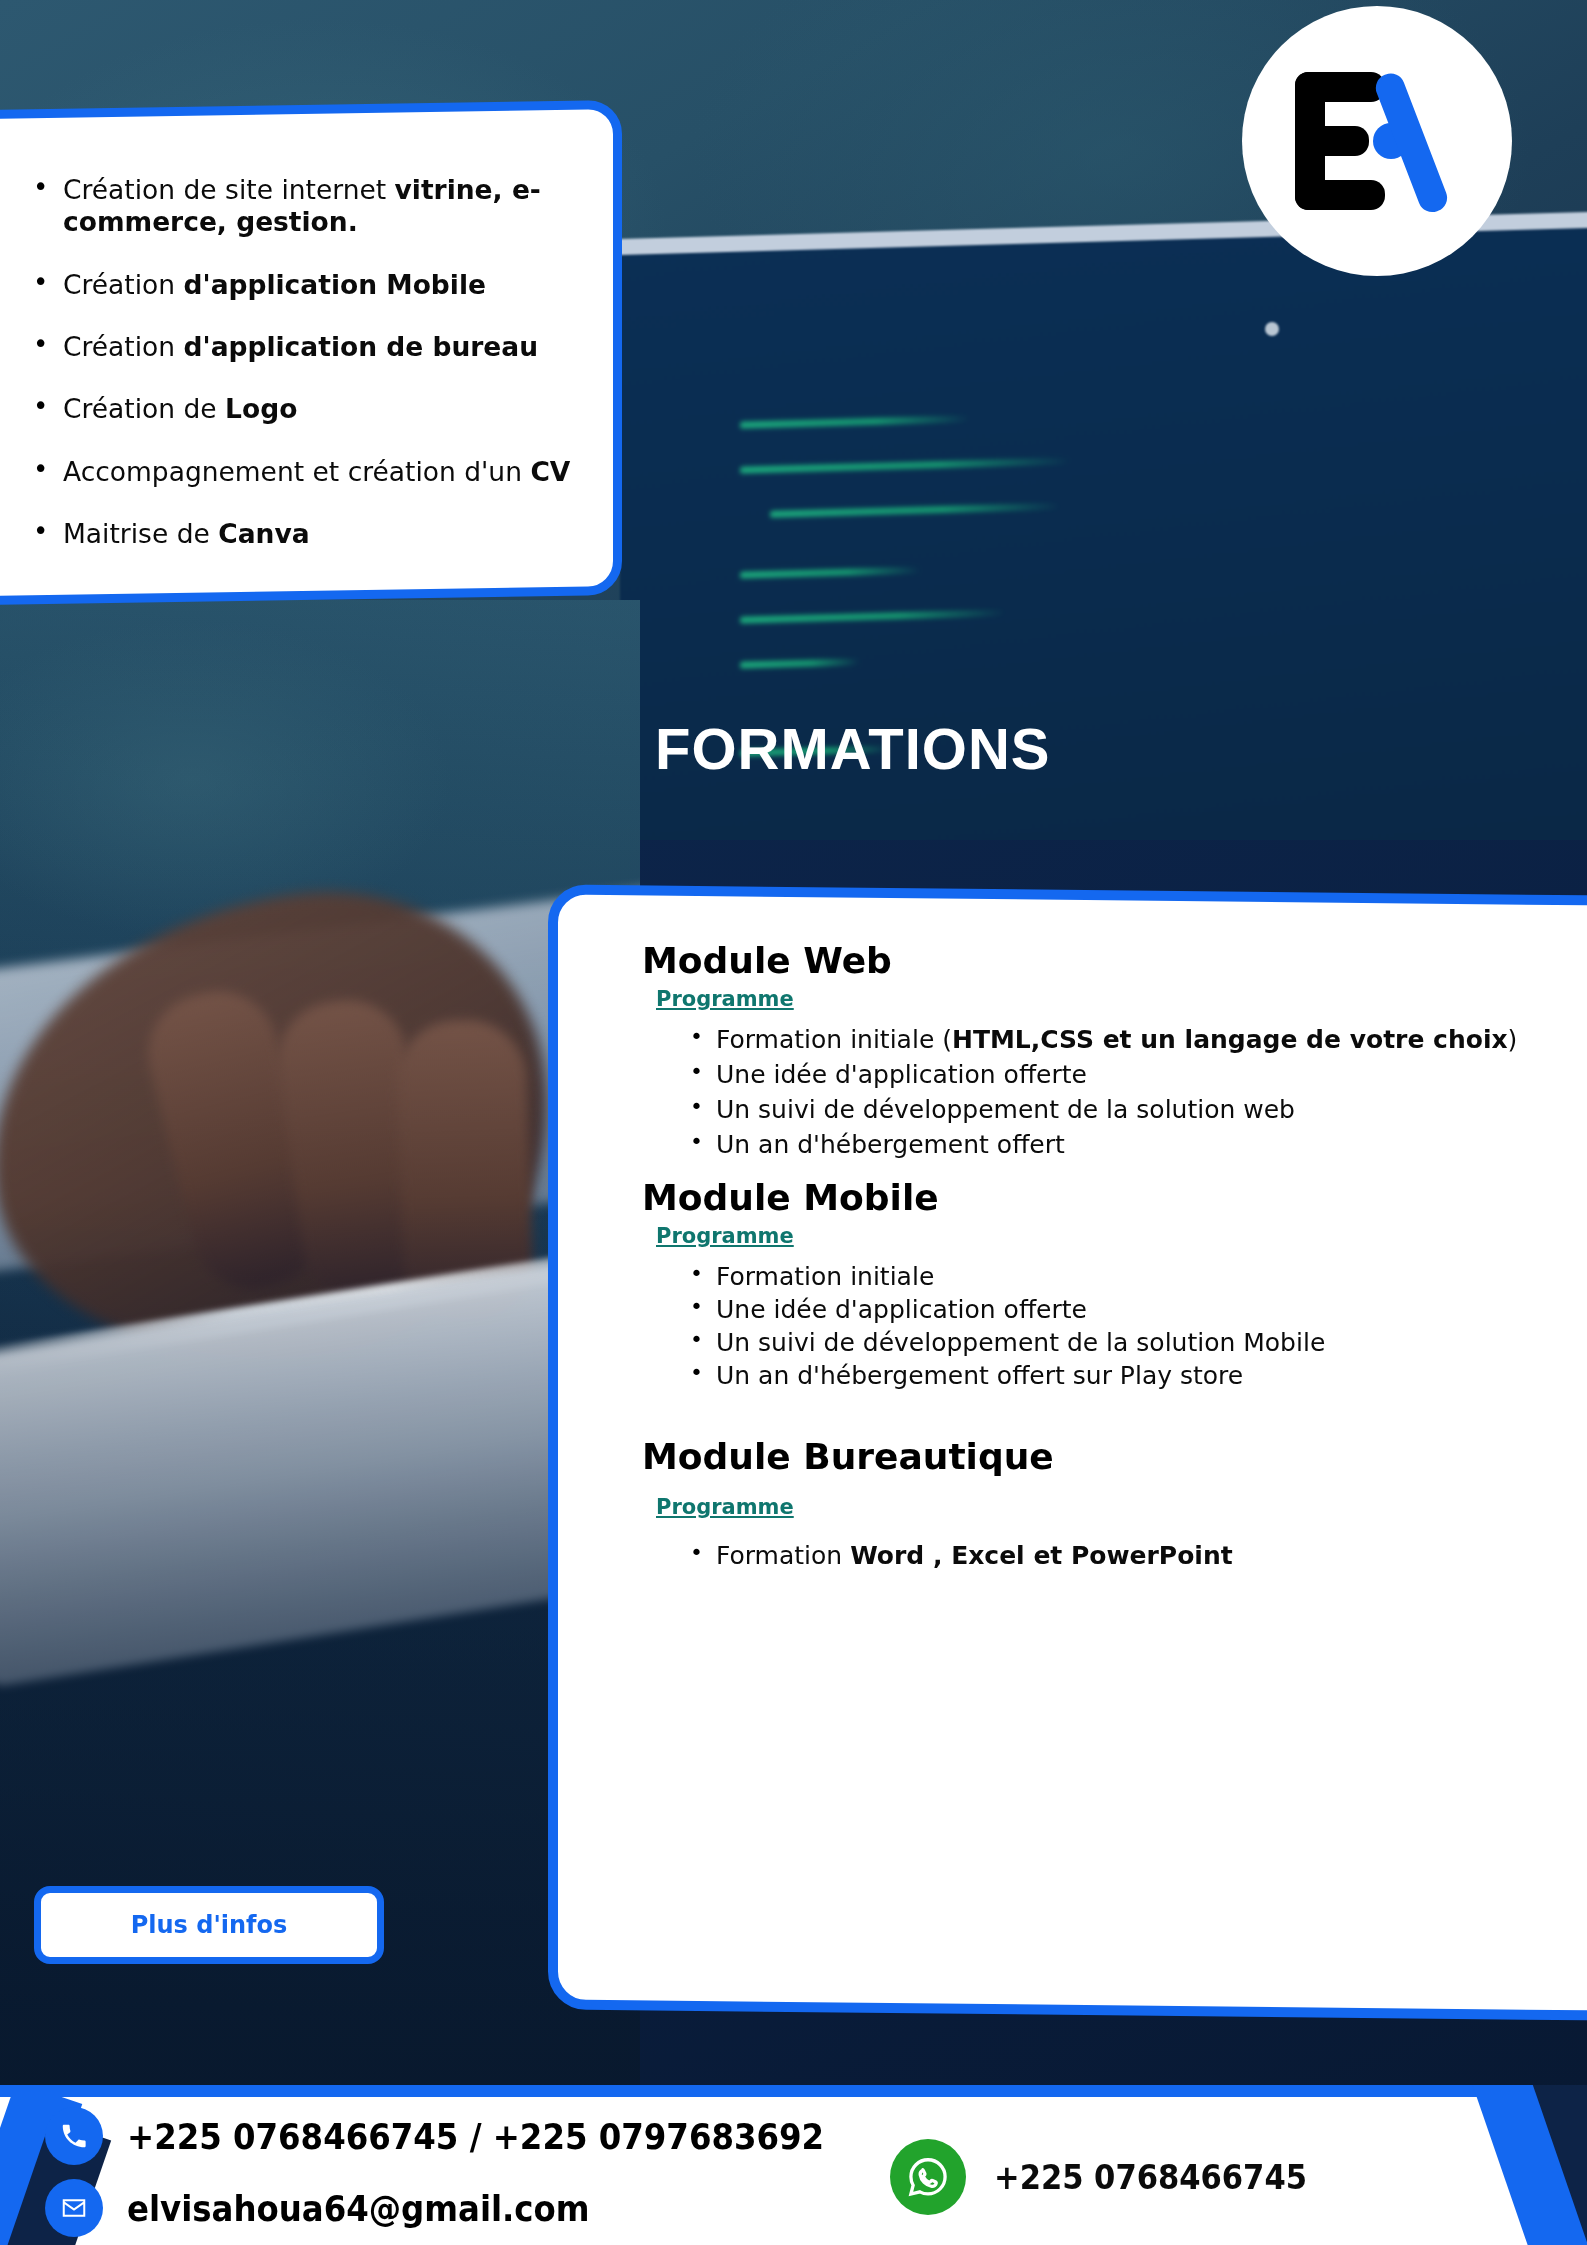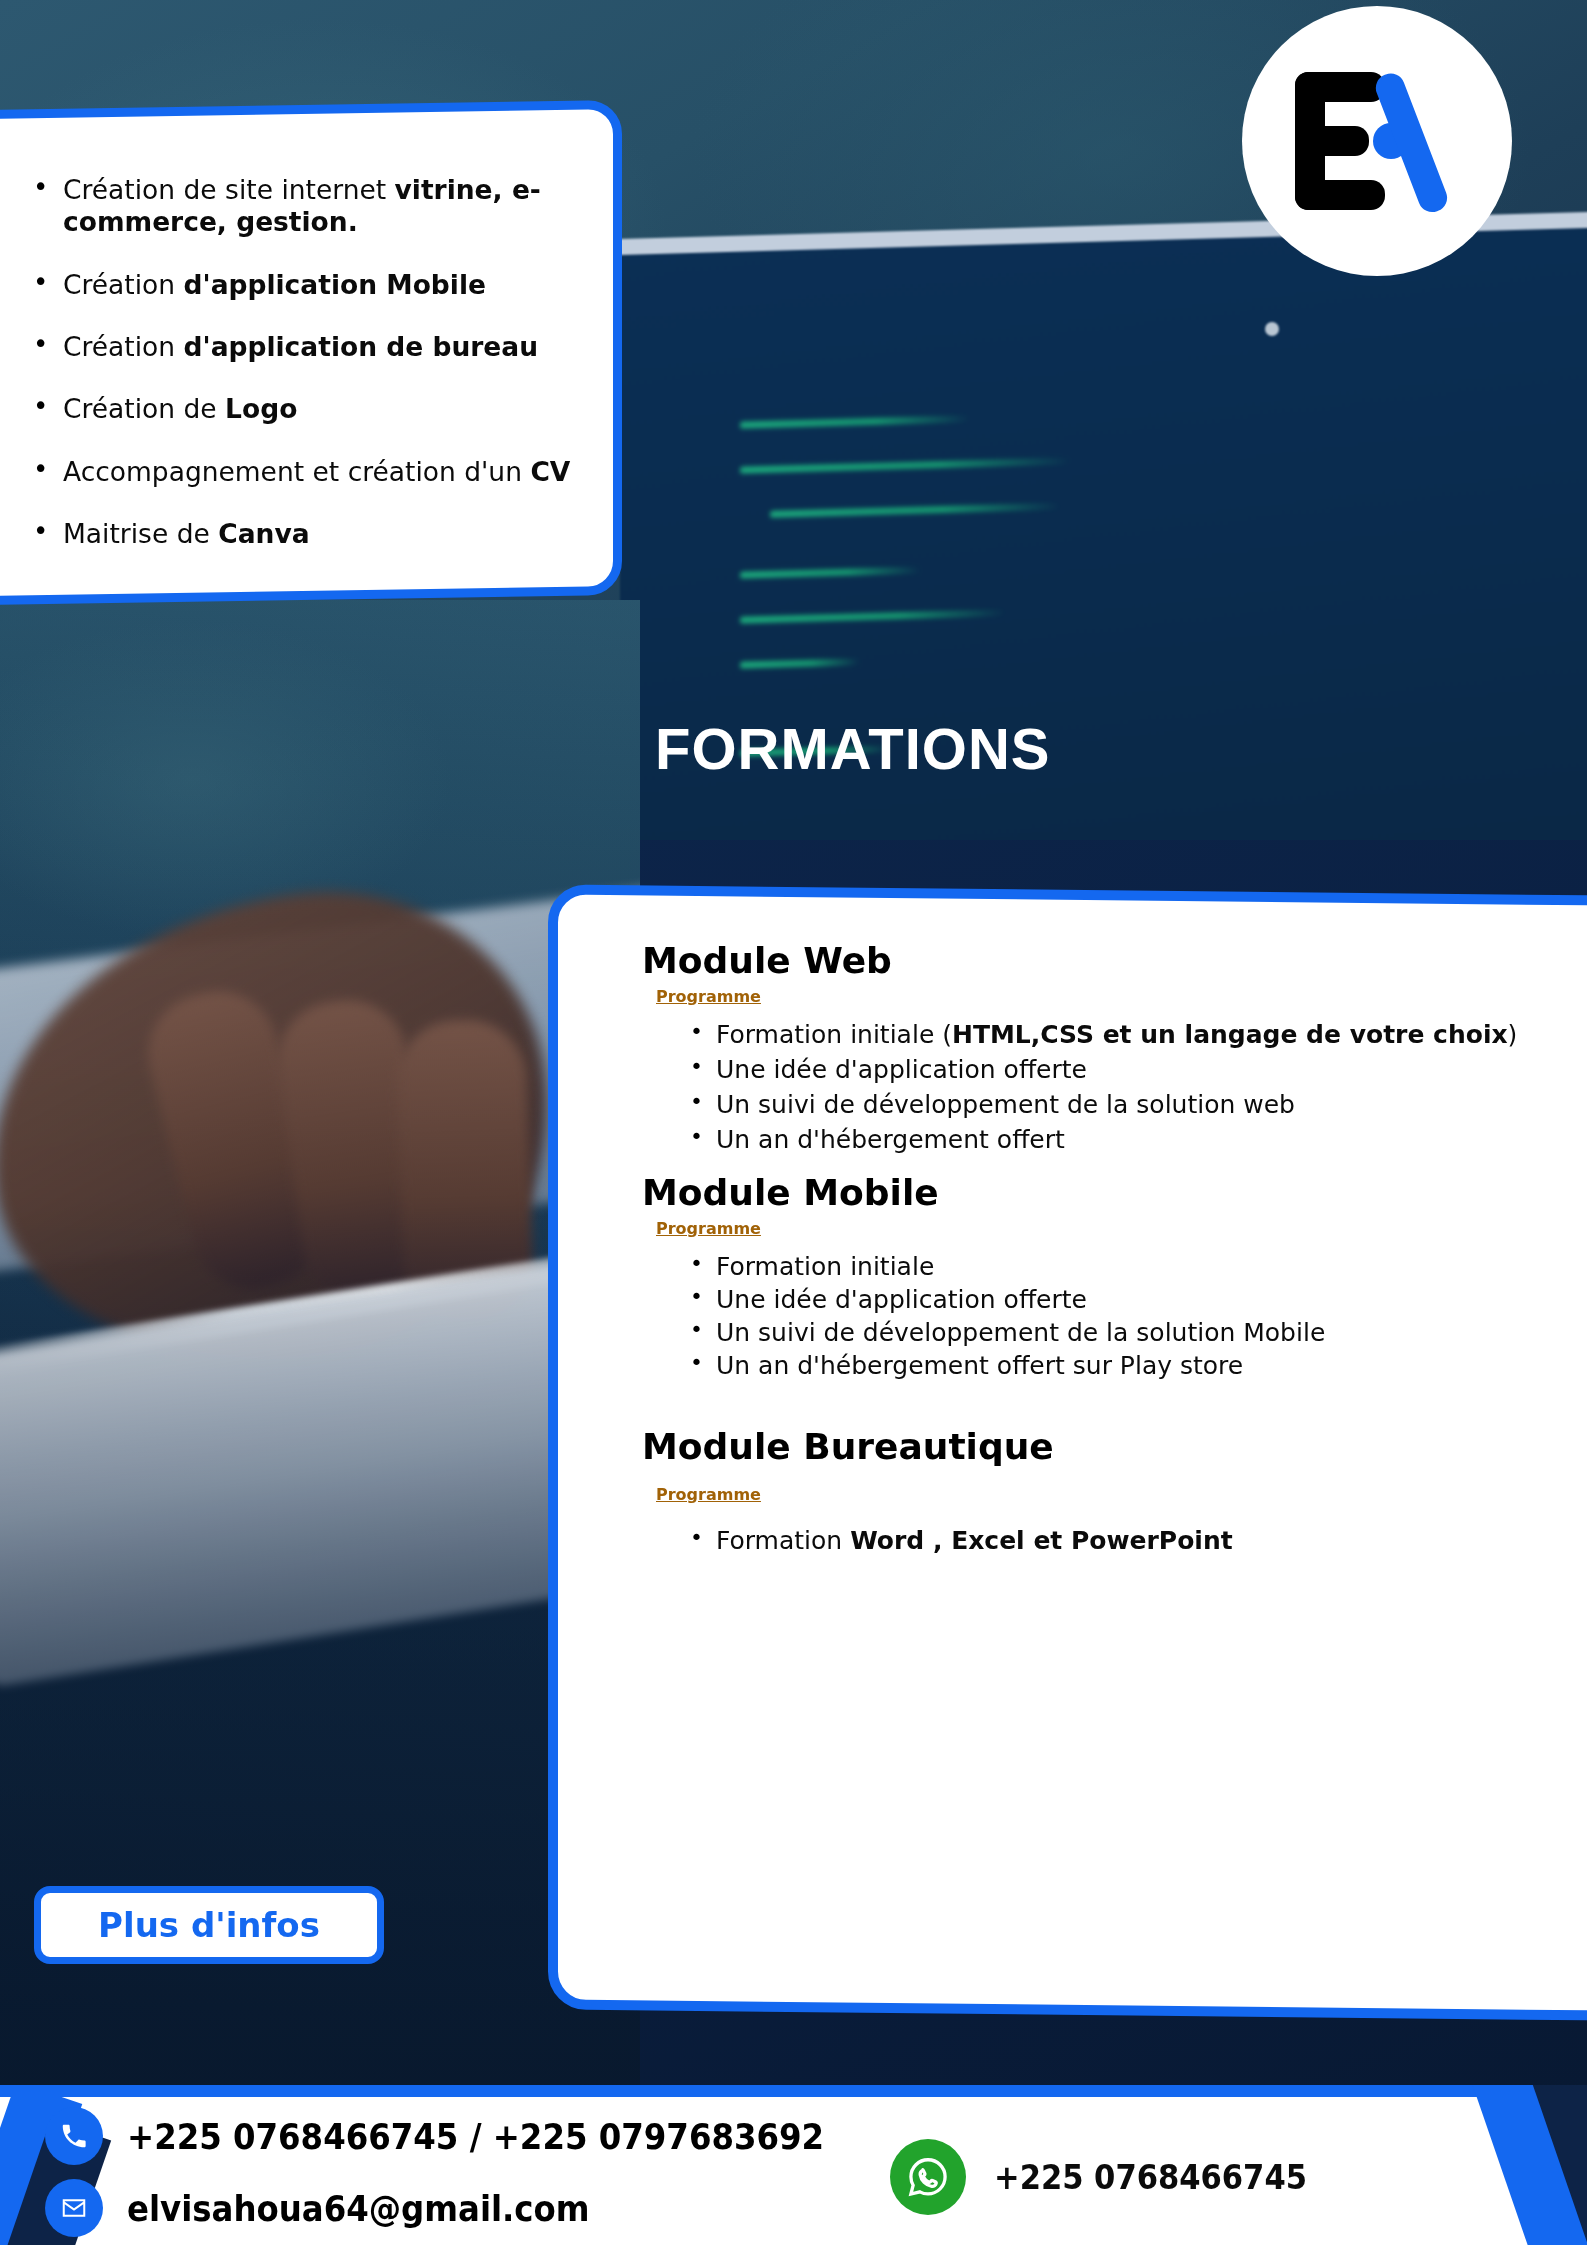--- a/index.html
+++ b/index.html
@@ -140,21 +140,21 @@
   }
   .formations-inner{ transform:skewY(-0.6deg); padding:24px 40px 0 70px; }
 
   .module{ margin-bottom:10px; }
   .module-title{
     font-size:36px; font-weight:bold; color:#000; margin-top:16px;
     font-family:"DejaVu Sans","Liberation Sans", sans-serif;
   }
   .module-title.indent{ padding-left:14px; }
   .programme{
-    font-size:16px; font-weight:bold; color:#a16207; text-decoration:underline;
+    font-size:21px; font-weight:bold; color:#0f766e; text-decoration:underline;
     margin:6px 0 6px 14px; display:inline-block;
   }
   .programme.indent2{ margin-left:28px; }
   .mod-list{ list-style:none; margin-left:58px; margin-top:6px; }
   .mod-list li{
     position:relative; padding-left:30px; margin-bottom:2px;
     font-size:25px; line-height:1.32; color:#0b0b0b;
   }
   .mod-list li::before{
     content:"\2022"; position:absolute; left:4px; top:-1px; font-size:22px; color:#000;
@@ -163,21 +163,21 @@
   .mod-list.tight li{ margin-bottom:0; }
 
   
   .plus-btn{
     position:absolute; left:34px; top:1886px; width:350px; height:78px;
     background:#ffffff; border:7px solid #1468f0; border-radius:16px;
     display:flex; align-items:center; justify-content:center;
     z-index:8; cursor:pointer;
   }
   .plus-btn span{
-    font-size:34px; font-weight:bold; color:#1468f0;
+    font-size:24px; font-weight:bold; color:#1468f0;
     font-family:"DejaVu Sans","Liberation Sans", sans-serif;
   }
 
   
   .logo-badge{
     position:absolute; left:1242px; top:6px; width:270px; height:270px;
     border-radius:50%; background:#ffffff; z-index:7;
     display:flex; align-items:center; justify-content:center;
   }
 

